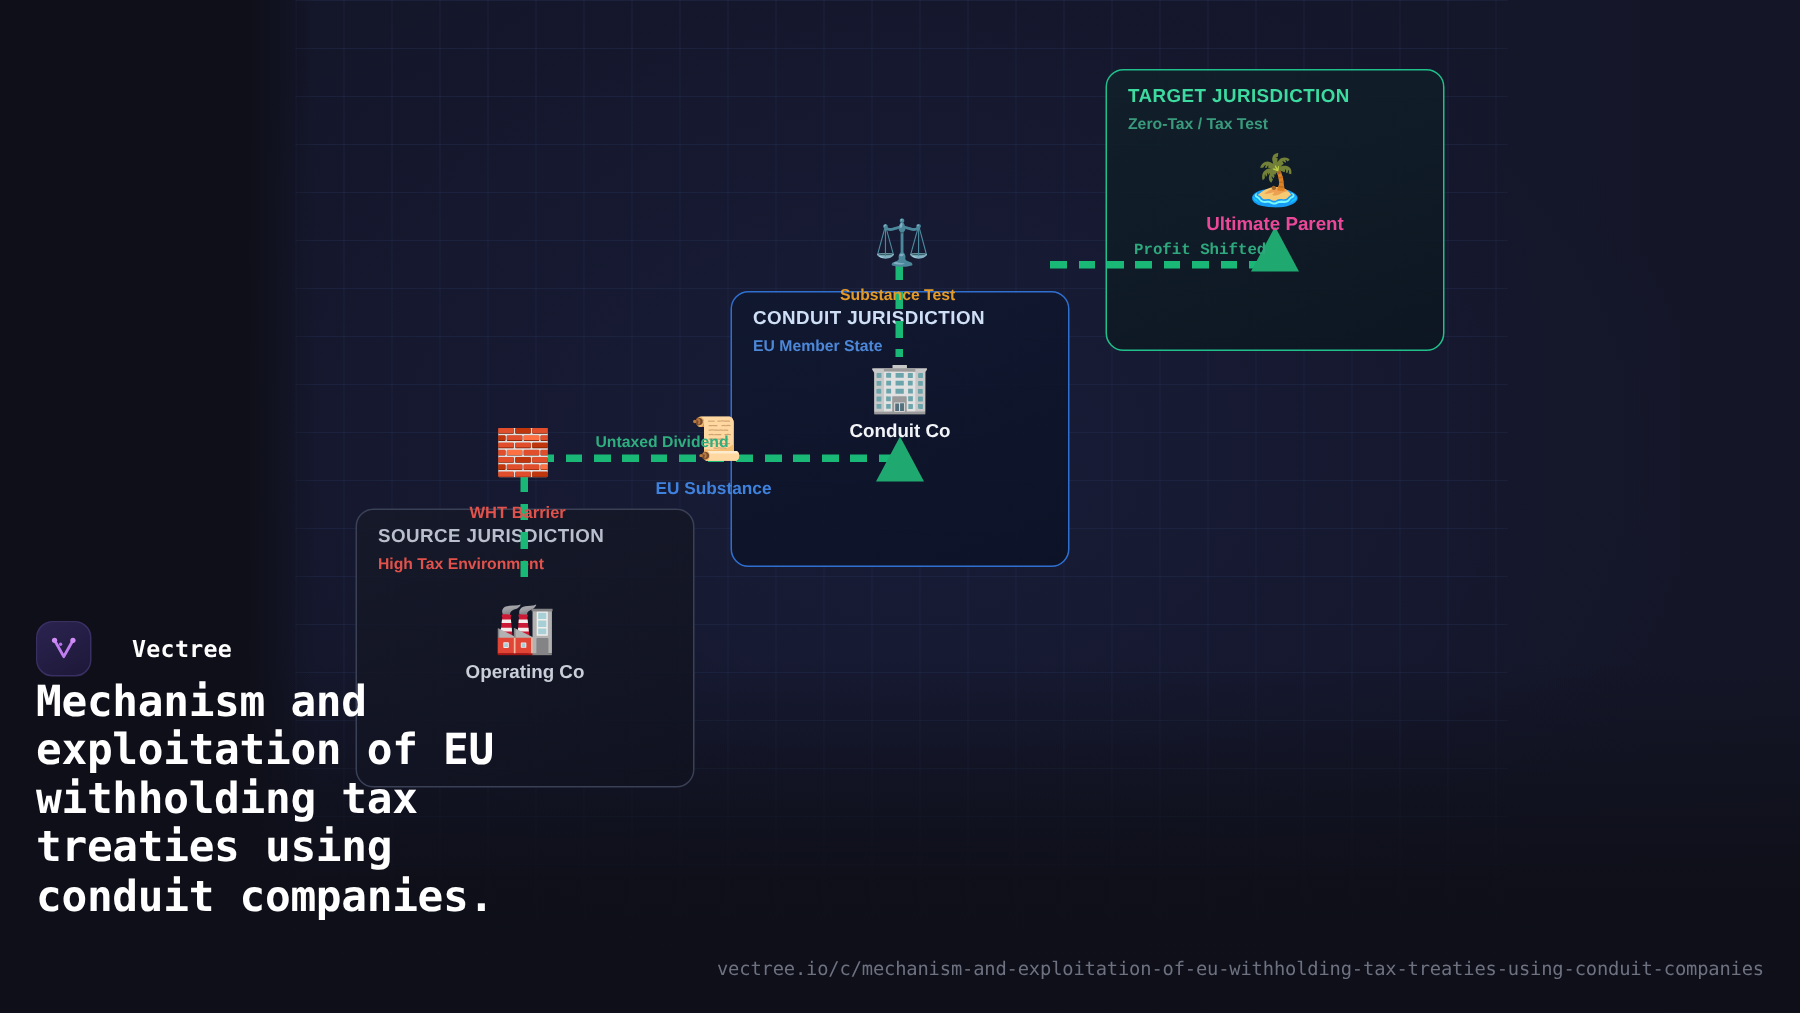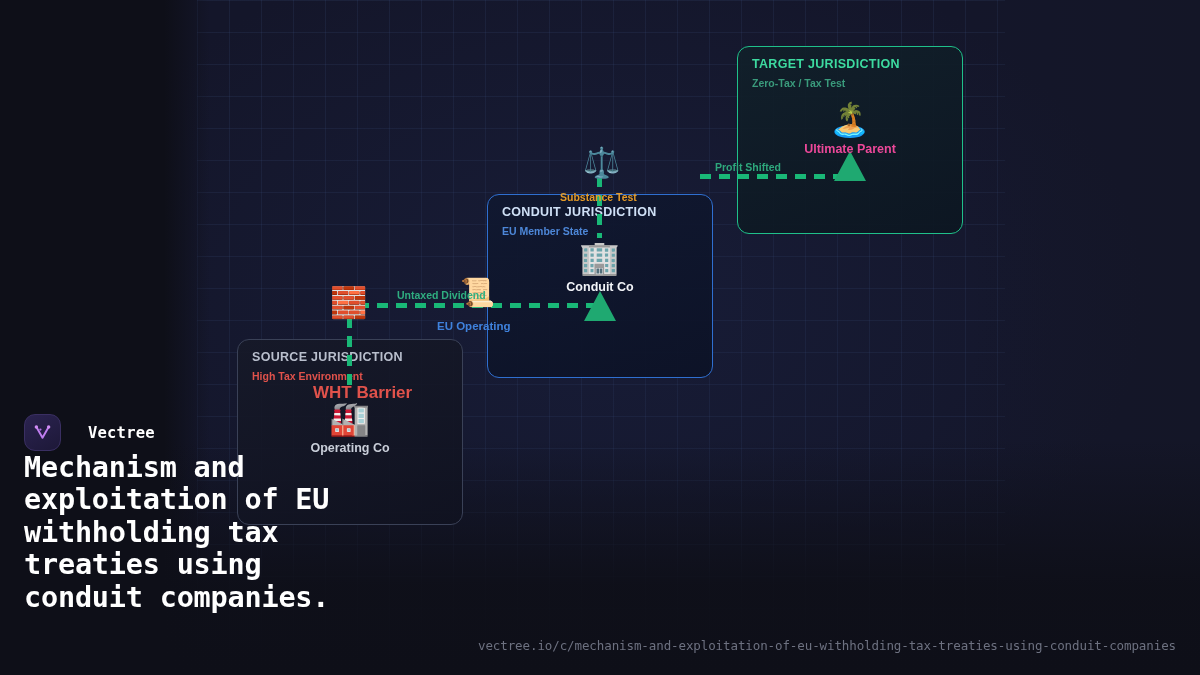--- a/index.html
+++ b/index.html
@@ -175,25 +175,25 @@
   #glyph-wall   { left: 330px; top: 290px; font-size: 30px; }
   #glyph-scroll { left: 460px; top: 280px; font-size: 28px; }
 
   
   .elabel {
     position: absolute;
     font-size: 10.5px;
     font-weight: bold;
     white-space: nowrap;
   }
-  #lbl-profit    { left: 715px; top: 161px; color: #2ea87c; }
+  #lbl-profit    { left: 756px; top: 161px; color: #2ea87c; font-family: Liberation Mono, monospace; }
   #lbl-substance { left: 560px; top: 191px; color: #e59b28; }
   #lbl-dividend  { left: 397px; top: 289px; color: #2fae80; }
   #lbl-directive { left: 437px; top: 320px; color: #3f82dd; font-size: 11.5px; }
-  #lbl-wht       { left: 313px; top: 336px; color: #e0524b; font-size: 17px; margin-top: 47px; }
+  #lbl-wht       { left: 313px; top: 336px; color: #e0524b; font-size: 11px; }
 
   
   #brand {
     position: absolute;
     left: 24px;
     top: 414px;
     display: flex;
     align-items: center;
     gap: 27px;
   }
@@ -270,21 +270,21 @@
   <div class="tri" id="tri-ultimate"></div>
   <div class="tri" id="tri-conduit"></div>
 
   <span class="edge-glyph" id="glyph-scales">⚖️</span>
   <span class="edge-glyph" id="glyph-wall">🧱</span>
   <span class="edge-glyph" id="glyph-scroll">📜</span>
 
   <span class="elabel" id="lbl-profit">Profit Shifted</span>
   <span class="elabel" id="lbl-substance">Substance Test</span>
   <span class="elabel" id="lbl-dividend">Untaxed Dividend</span>
-  <span class="elabel" id="lbl-directive">EU Operating</span>
+  <span class="elabel" id="lbl-directive">EU Substance</span>
   <span class="elabel" id="lbl-wht">WHT Barrier</span>
 
   <div class="node" id="node-ultimate">
     <span class="glyph">🏝️</span>
     <span class="nlabel">Ultimate Parent</span>
   </div>
 
   <div class="node" id="node-conduit">
     <span class="glyph">🏢</span>
     <span class="nlabel">Conduit Co</span>

